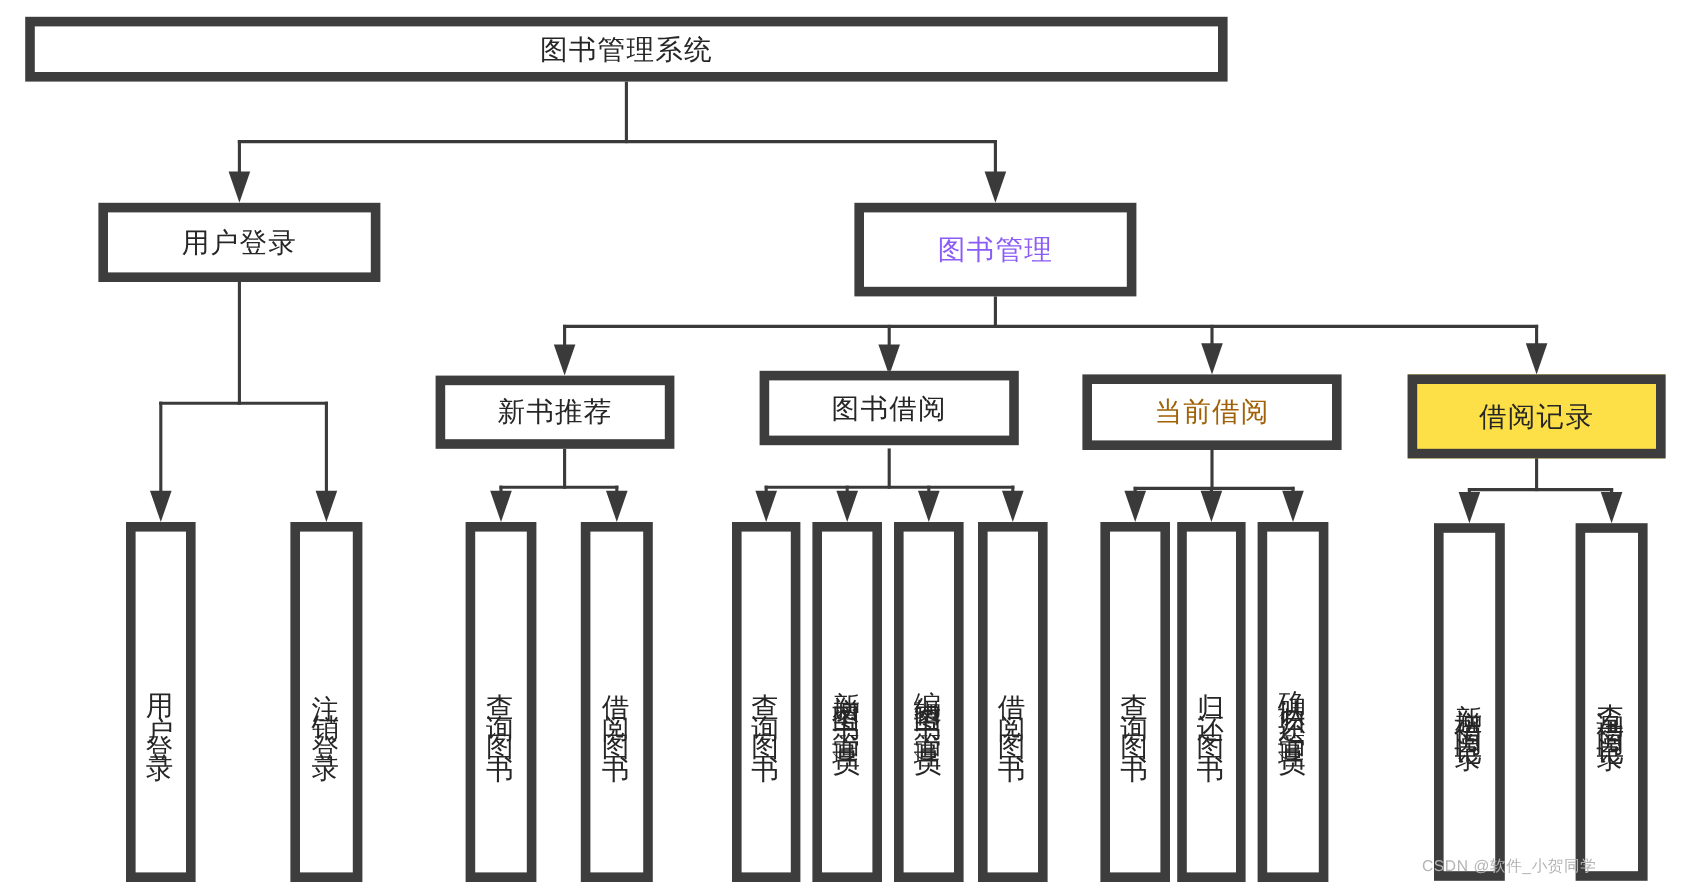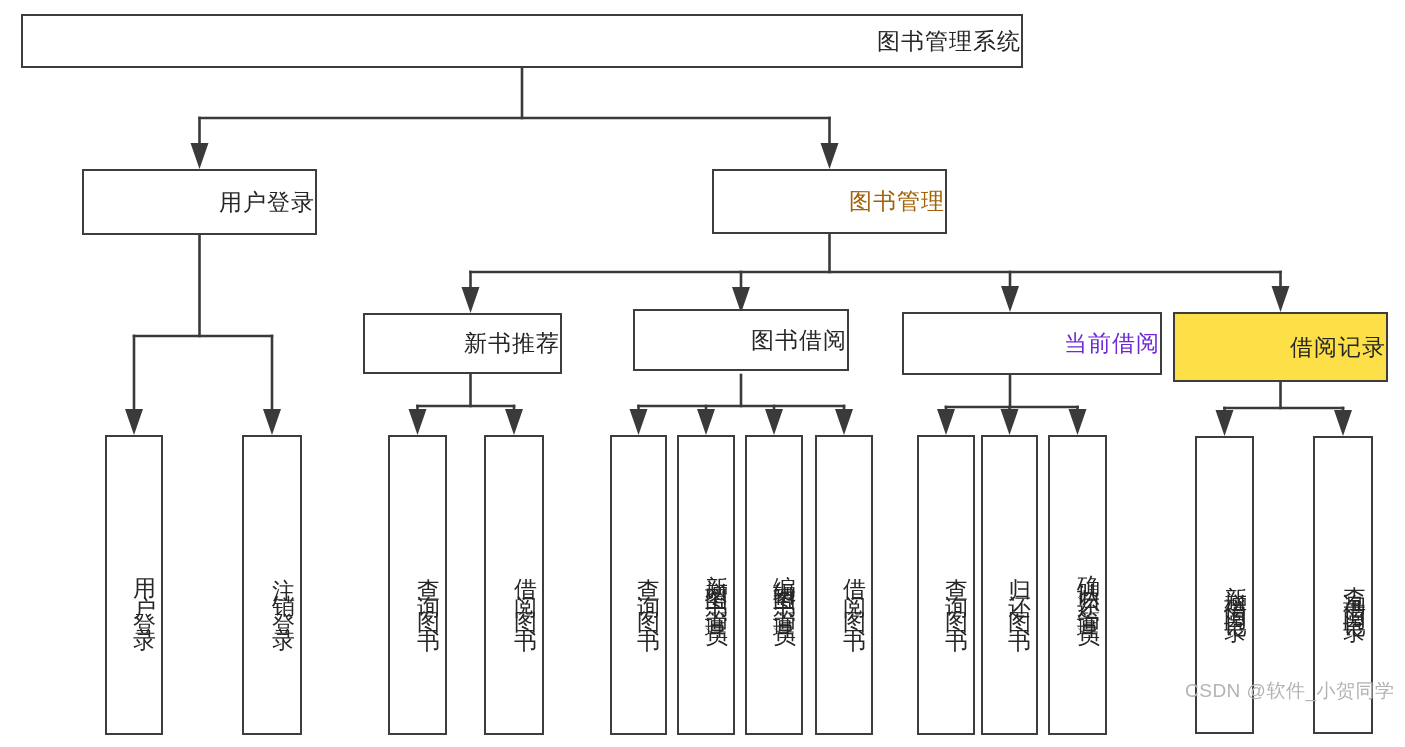--- a/index.html
+++ b/index.html
@@ -23,45 +23,45 @@
     pointer-events: none;
   }
   #connectors line {
     stroke: #3a3a3a;
     stroke-width: 2.6;
     stroke-linecap: square;
   }
   .node {
     position: absolute;
     box-sizing: border-box;
-    border: 2px solid #7f1d1d;
+    border: 8px solid #7f1d1d;
     background: #ffffff;
     display: flex;
     align-items: center;
-    justify-content: flex-end;
+    justify-content: center;
     color: #262626;
   }
   .node-h .ht {
     font-size: 23px;
     letter-spacing: 1px;
     white-space: nowrap;
   }
   .node-v .vt {
     writing-mode: vertical-rl;
     text-orientation: mixed;
     font-size: 23px;
     white-space: nowrap;
   }
   .vt-short { letter-spacing: 17px; margin-top: 17px; }
   .vt-long  { letter-spacing: 7px;  margin-top: 7px; }
   #watermark {
     position: absolute;
     left: 1185px;
-    top: 678px;
-    font-size: 19px;
+    top: 713px;
+    font-size: 13px;
     color: #b3b3b3;
     white-space: nowrap;
     z-index: 5;
     letter-spacing: 0.5px;
   }
 </style>
 </head>
 <body>
 
 <div id="canvas">
@@ -119,30 +119,30 @@
       <line x1="1343" y1="408" x2="1343" y2="418"></line>
       <polygon points="1343,436 1334,410 1352,410" fill="#3a3a3a"></polygon>
     </svg>
   <div id="nodes">
       <div class="node node-h" style="left: 21px; top: 14px; width: 1002px; height: 54px; border-color: rgb(61, 61, 61); background: rgb(255, 255, 255); color: rgb(38, 38, 38);">
         <span class="ht">图书管理系统</span>
       </div>
       <div class="node node-h" style="left: 82px; top: 169px; width: 235px; height: 66px; border-color: rgb(61, 61, 61); background: rgb(255, 255, 255); color: rgb(38, 38, 38);">
         <span class="ht">用户登录</span>
       </div>
-      <div class="node node-h" style="left: 712px; top: 169px; width: 235px; height: 65px; border-color: rgb(61, 61, 61); background: rgb(255, 255, 255); color: #a16207;">
+      <div class="node node-h" style="left: 712px; top: 169px; width: 235px; height: 78px; border-color: rgb(61, 61, 61); background: rgb(255, 255, 255); color: #8b5cf6;">
         <span class="ht">图书管理</span>
       </div>
       <div class="node node-h" style="left: 363px; top: 313px; width: 199px; height: 61px; border-color: rgb(61, 61, 61); background: rgb(255, 255, 255); color: rgb(38, 38, 38);">
         <span class="ht">新书推荐</span>
       </div>
       <div class="node node-h" style="left: 633px; top: 309px; width: 216px; height: 62px; border-color: rgb(61, 61, 61); background: rgb(255, 255, 255); color: rgb(38, 38, 38);">
         <span class="ht">图书借阅</span>
       </div>
-      <div class="node node-h" style="left: 902px; top: 312px; width: 260px; height: 63px; border-color: rgb(61, 61, 61); background: rgb(255, 255, 255); color: #6d28d9;">
+      <div class="node node-h" style="left: 902px; top: 312px; width: 216px; height: 63px; border-color: rgb(61, 61, 61); background: rgb(255, 255, 255); color: #a16207;">
         <span class="ht">当前借阅</span>
       </div>
       <div class="node node-h" style="left: 1173px; top: 312px; width: 215px; height: 70px; border-color: rgb(61, 61, 61); background: #fde047; color: rgb(38, 38, 38);">
         <span class="ht">借阅记录</span>
       </div>
       <div class="node node-v" style="left: 105px; top: 435px; width: 58px; height: 300px; border-color: rgb(61, 61, 61); background: rgb(255, 255, 255); color: rgb(38, 38, 38);">
         <span class="vt vt-short">用户登录</span>
       </div>
       <div class="node node-v" style="left: 242px; top: 435px; width: 60px; height: 300px; border-color: rgb(61, 61, 61); background: rgb(255, 255, 255); color: rgb(38, 38, 38);">
         <span class="vt vt-short">注销登录</span>

